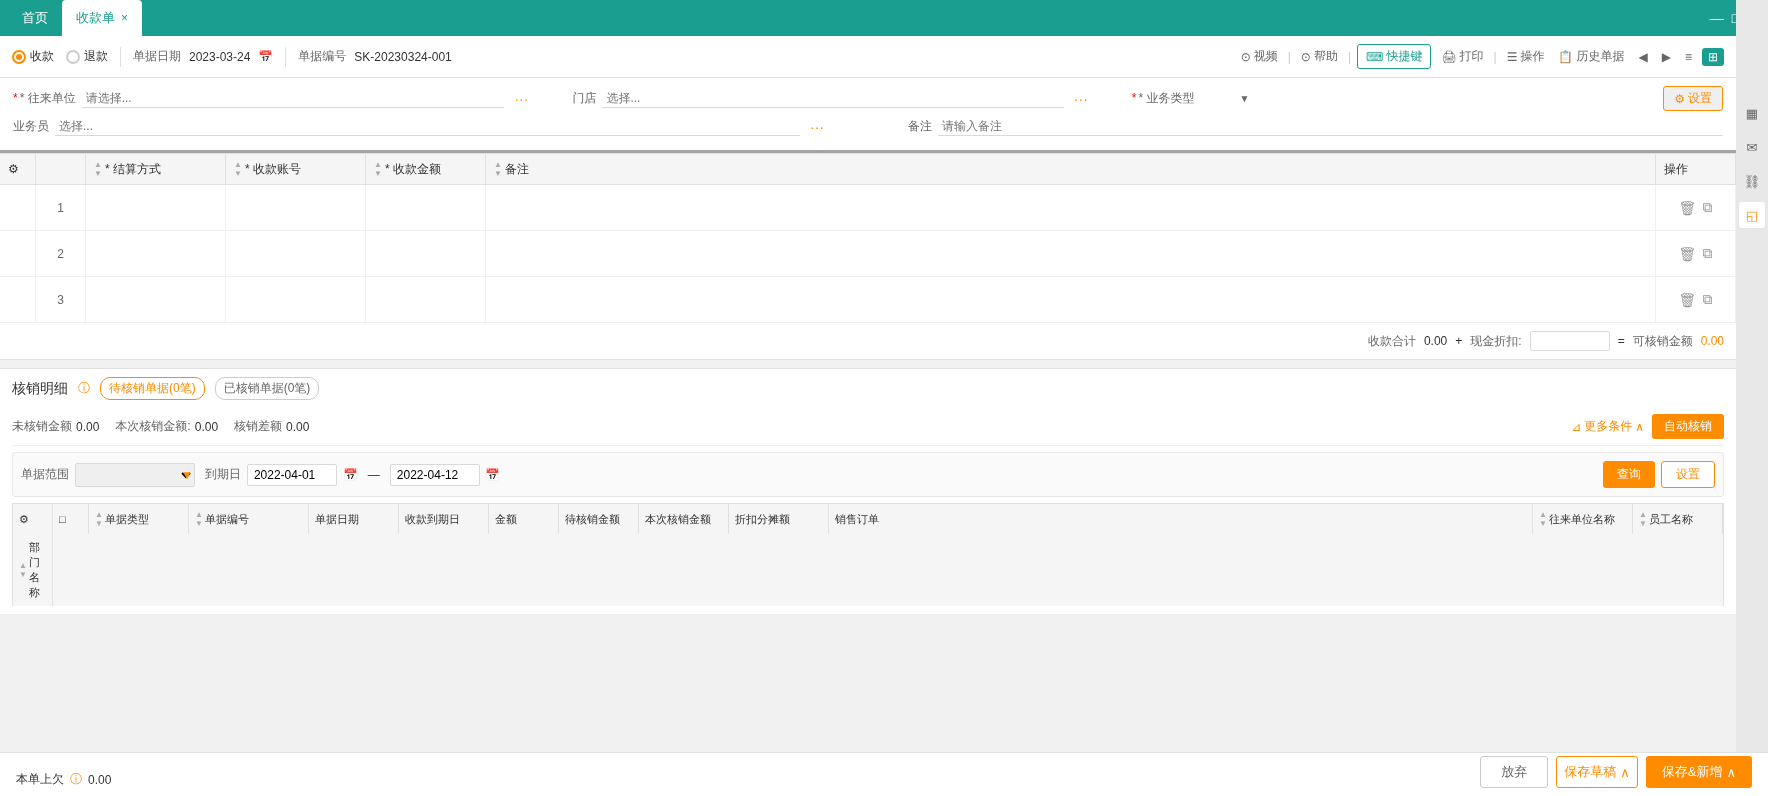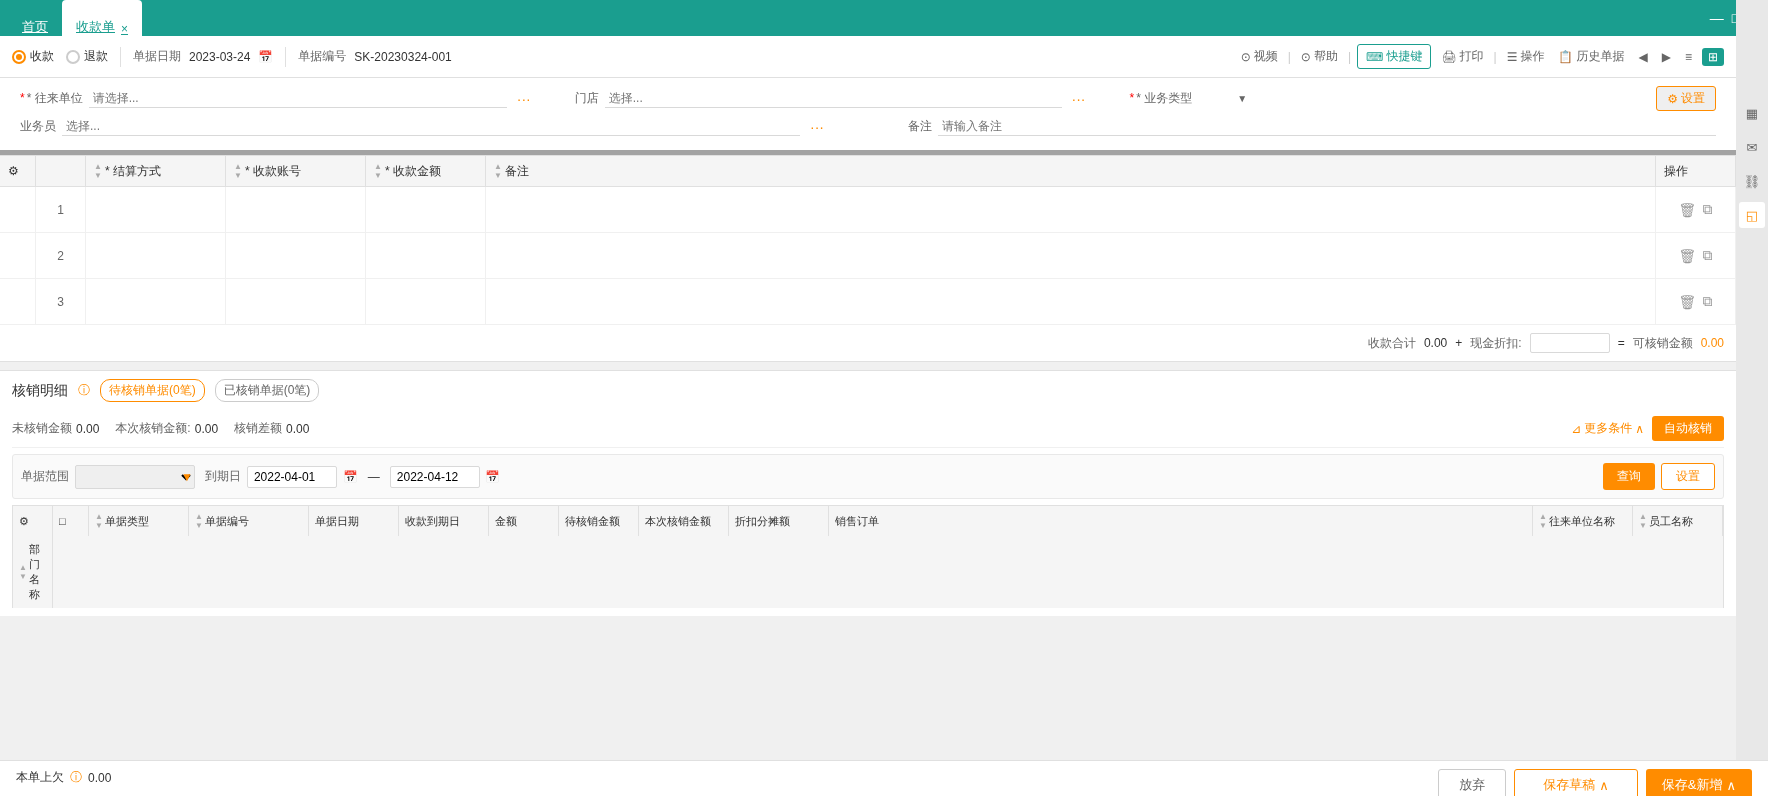--- a/index.html
+++ b/index.html
@@ -8,27 +8,26 @@
     
     .tab-bar {
       display: flex;
       align-items: center;
       background: #1a9e8f;
       height: 36px;
       padding: 0 8px;
     }
     .tab-item {
       display: flex;
-      align-items: flex-end;
+      align-items: center;
       padding: 0 14px;
       height: 100%;
       color: #fff;
       font-size: 13px;
       cursor: pointer;
-      text-decoration: underline;
     }
     .tab-item.active {
       background: #fff;
       color: #1a9e8f;
       border-radius: 4px 4px 0 0;
     }
     .tab-item .close-btn {
       margin-left: 6px;
       font-size: 12px;
       cursor: pointer;
@@ -74,22 +73,22 @@
     .toolbar-right { margin-left: auto; display: flex; align-items: center; gap: 6px; }
     .shortcut-btn {
       display: flex; align-items: center; gap: 3px;
       background: #fff; border: 1px solid #1a9e8f; color: #1a9e8f;
       padding: 3px 8px; border-radius: 3px; cursor: pointer; font-size: 12px;
     }
 
     
     .form-area {
       background: #fff;
-      padding: 8px 20px;
-      border-bottom: 5px solid #a3a3a3;
+      padding: 8px 13px;
+      border-bottom: 3px solid #a3a3a3;
     }
     .form-row { display: flex; align-items: center; gap: 0; margin-bottom: 6px; }
     .form-field { display: flex; align-items: center; gap: 6px; flex: 1; }
     .form-label { color: #666; white-space: nowrap; min-width: fit-content; }
     .required { color: #f00; margin-right: 2px; }
     .form-input {
       border: none; border-bottom: 1px solid #d9d9d9;
       padding: 2px 4px; color: #bbb; font-size: 12px;
       outline: none; background: transparent; flex: 1; min-width: 0;
     }
@@ -210,34 +209,34 @@
     }
     .bottom-header-cell {
       padding: 6px 6px; color: #333; font-weight: 500;
       border-right: 1px solid #e0e0e0; font-size: 11px;
       display: flex; align-items: center; gap: 2px;
     }
 
     
     .footer {
       position: fixed; bottom: 0; left: 0; right: 0;
-      display: flex; align-items: flex-start;
+      display: flex; align-items: flex-end;
       background: #fff; padding: 8px 16px;
-      border-top: 1px solid #e0e0e0; height: 36px;
+      border-top: 1px solid #e0e0e0; height: 44px;
       z-index: 100;
     }
     .footer-left { display: flex; align-items: center; gap: 6px; }
     .footer-right { margin-left: auto; display: flex; gap: 8px; }
     .btn-discard {
       border: 1px solid #ccc; background: #fff; color: #666;
       padding: 6px 20px; border-radius: 3px; cursor: pointer; font-size: 13px;
     }
     .btn-draft {
       border: 1px solid #ff8c00; background: #fff; color: #ff8c00;
-      padding: 6px 28px; border-radius: 3px; cursor: pointer; font-size: 13px;
+      padding: 6px 7px; border-radius: 3px; cursor: pointer; font-size: 13px;
       display: flex; align-items: center; gap: 4px;
     }
     .btn-save {
       background: #ff8c00; color: #fff; border: none;
       padding: 6px 16px; border-radius: 3px; cursor: pointer; font-size: 13px;
       display: flex; align-items: center; gap: 4px;
     }
 
     
     .right-sidebar {

